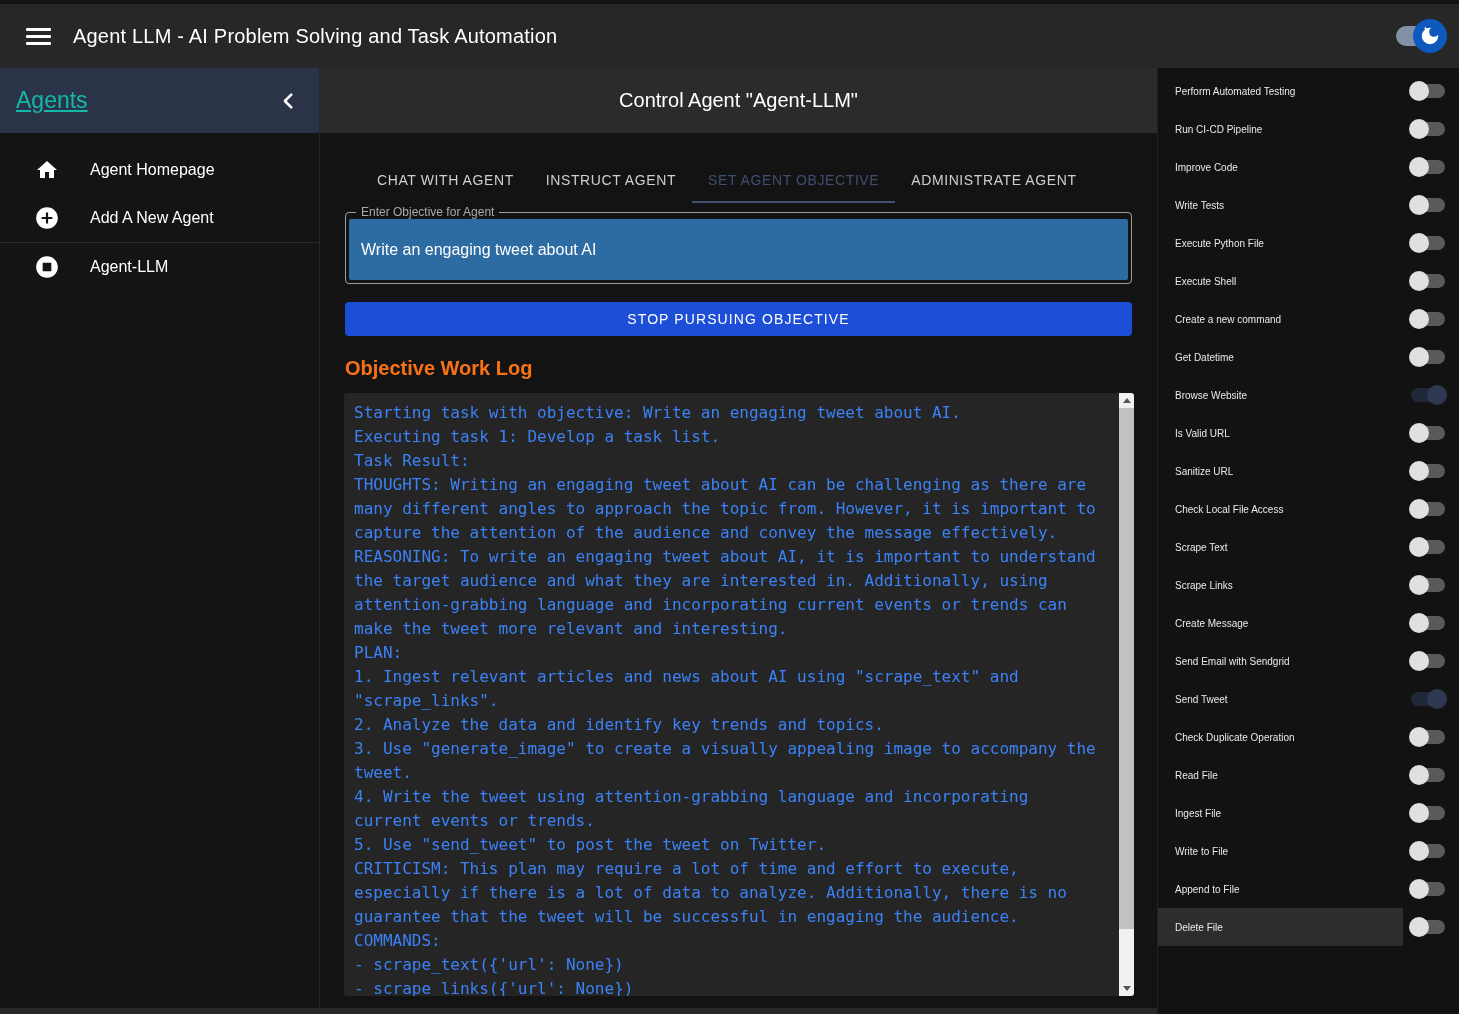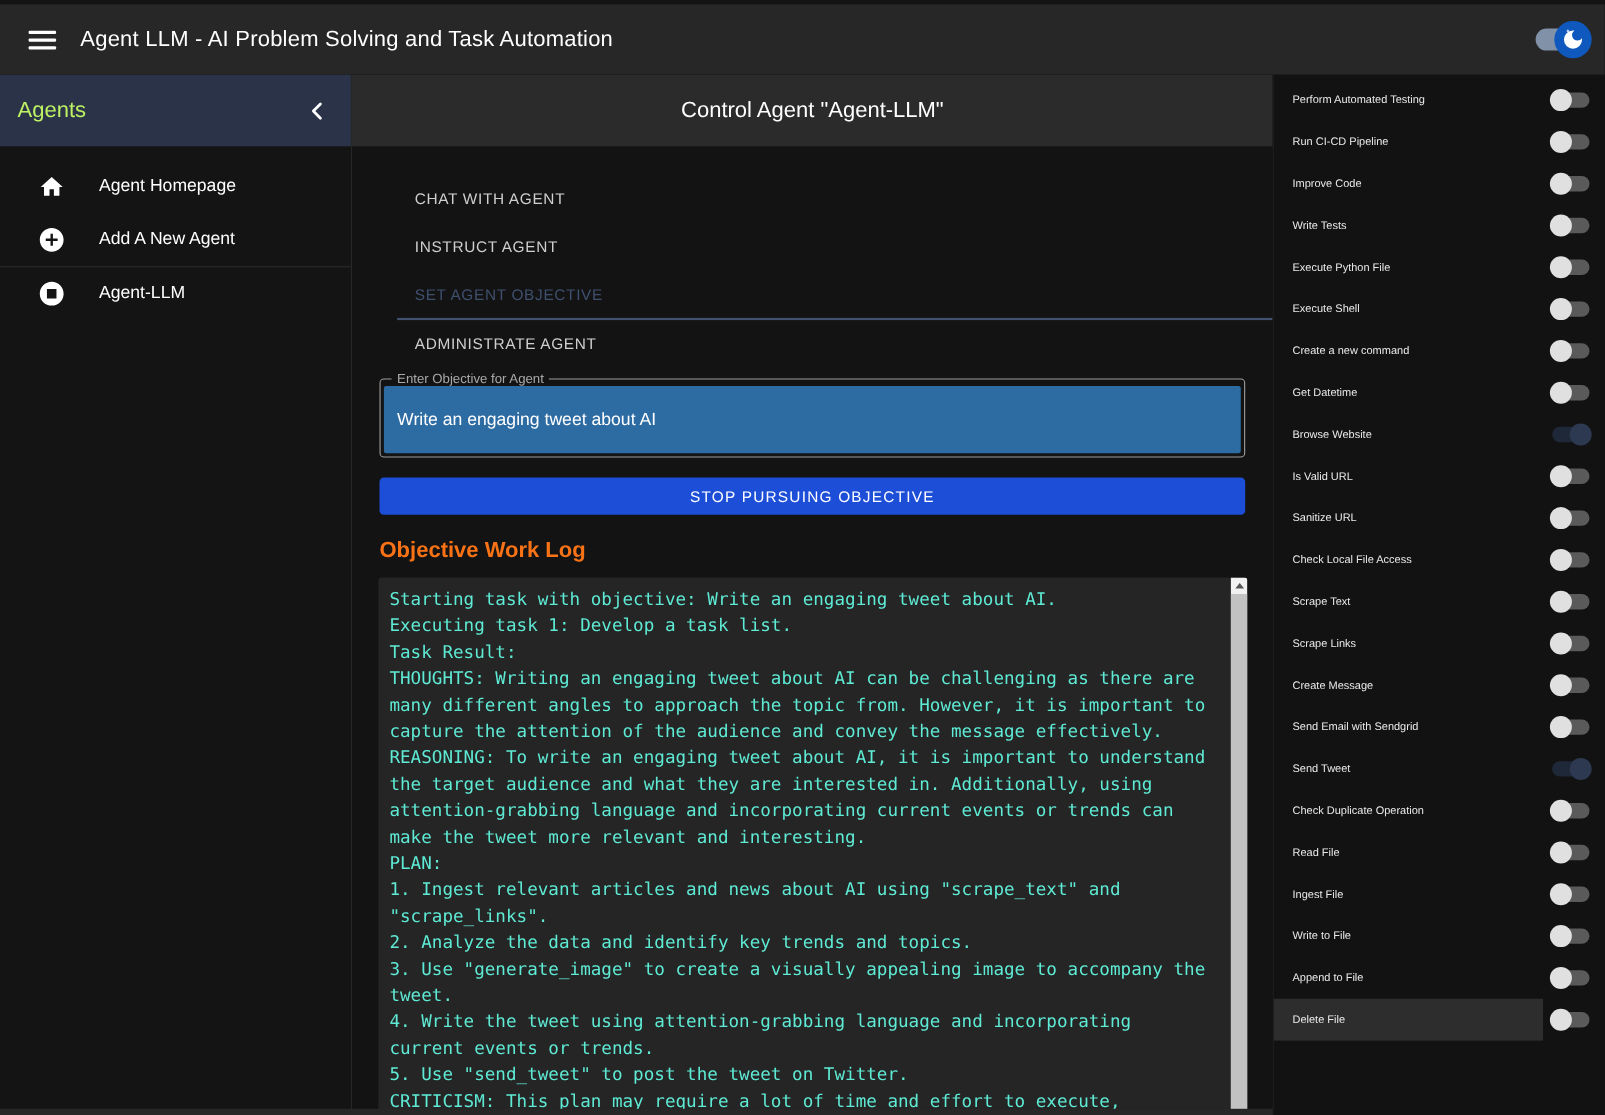--- a/index.html
+++ b/index.html
@@ -18,51 +18,51 @@
     display:flex; flex-direction:column; justify-content:center; gap:4px; align-items:center; }
   .menu-btn span { display:block; width:25px; height:3px; background:#fff; border-radius:1px; }
   .app-title { font-size:20px; font-weight:500; color:#fff; margin-left:15px; letter-spacing:.2px; }
   .dm-toggle { margin-left:auto; position:relative; width:50px; height:36px; cursor:pointer; background:none; border:none; }
   .dm-track { position:absolute; left:0; top:8px; width:44px; height:20px; border-radius:10px; background:#8191a8; }
   .dm-thumb { position:absolute; right:-1px; top:1px; width:34px; height:34px; border-radius:50%;
     background:#0e58be; display:flex; align-items:center; justify-content:center; }
   
   .sidebar { position:absolute; left:0; top:68px; width:320px; height:946px; background:#141414; border-right:1px solid #272727; }
   .sidebar-header { height:65px; background:#2a3347; display:flex; align-items:center; padding:0 10px 0 16px; }
-  .sidebar-title { font-size:20px; color:#bef264; }
+  .sidebar-title { font-size:23px; color:#14b8a6;text-decoration:underline; }
   .collapse-btn { margin-left:auto; width:40px; height:40px; background:none; border:none; cursor:pointer;
     display:flex; align-items:center; justify-content:center; }
   .side-items { padding-top:13px; }
   .side-item { height:48px; display:flex; align-items:center; padding-left:34px; cursor:pointer; }
   .side-item.divided { border-top:1px solid #2b2b2b; }
   .side-icon { width:26px; height:26px; display:flex; align-items:center; justify-content:center; }
   .side-label { margin-left:30px; font-size:16px; color:#fff; }
   
   .main { position:absolute; left:320px; top:68px; width:837px; height:946px; background:#131313; }
   .control-bar { height:65px; background:#2b2b2b; display:flex; align-items:center; justify-content:center; }
   .control-title { font-size:20px; font-weight:500; color:#fff; }
-  .tabs { display:flex; margin:26px 0 0 41px;flex-direction:column; }
+  .tabs { display:flex; margin:26px 0 0 41px; }
   .tab { height:44px; padding:0 16px; display:flex; align-items:center; font-size:14px; font-weight:500;
     letter-spacing:.6px; color:#cfcfcf; cursor:pointer; border-bottom:2px solid transparent; }
   .tab.selected { color:#3f506f; border-bottom:2px solid #40506f; }
   .obj-field { position:relative; margin:9px 25px 0 25px; height:72px;
     border:1px solid #9e9e9e; border-radius:4px; }
   .obj-label { position:absolute; top:-8px; left:10px; font-size:12px; color:#a9a9a9;
     background:#131313; padding:0 5px; }
   .obj-inner { position:absolute; left:3px; right:3px; top:6px; bottom:3px; background:#2d6ba3; border-radius:2px; }
   .obj-input { width:100%; height:100%; background:transparent; border:none; outline:none;
     color:#fff; font-size:16px; font-family:"Liberation Sans", sans-serif; padding:0 12px; }
   .stop-btn { display:block; margin:18px 25px 0 25px; width:787px; height:34px;
     background:#1d4ed8; color:#fff; border:none; border-radius:4px; font-size:14px;
     letter-spacing:1.1px; font-family:"Liberation Sans", sans-serif; font-weight:500; cursor:pointer; }
   .worklog-title { margin:21px 0 0 25px; font-size:20px; font-weight:700; color:#f97316; }
   .worklog { position:relative; margin:13px 0 0 24px; width:790px; height:603px;
     background:#252525; border-radius:3px; overflow:hidden; }
   .worklog pre { margin:0; height:100%; padding:8px 22px 0 10px; white-space:pre; overflow:hidden;
-    font-family:"DejaVu Sans Mono", monospace; font-size:16px; line-height:24px; color:#5eead4; }
+    font-family:"DejaVu Sans Mono", monospace; font-size:16px; line-height:24px; color:#3b82f6; }
   .wl-scrollbar { position:absolute; right:0; top:0; width:15px; height:100%; background:#f1f1f1; }
   .wl-thumb { position:absolute; left:0; top:15px; width:15px; height:521px; background:#c2c2c2; }
   .wl-up, .wl-down { position:absolute; left:0; width:15px; height:15px; display:flex; align-items:center; justify-content:center; }
   .wl-up { top:0; } .wl-down { bottom:0; }
   .wl-up i { border-left:4px solid transparent; border-right:4px solid transparent; border-bottom:5px solid #555; }
   .wl-down i { border-left:4px solid transparent; border-right:4px solid transparent; border-top:5px solid #555; }
   .bottom-strip { position:absolute; left:0; top:1008px; width:1157px; height:6px; background:#272727; }
   
   .commands { position:absolute; left:1157px; top:68px; width:302px; height:946px;
     background:#121212; border-left:1px solid #202020; padding-top:4px; overflow:hidden; }

